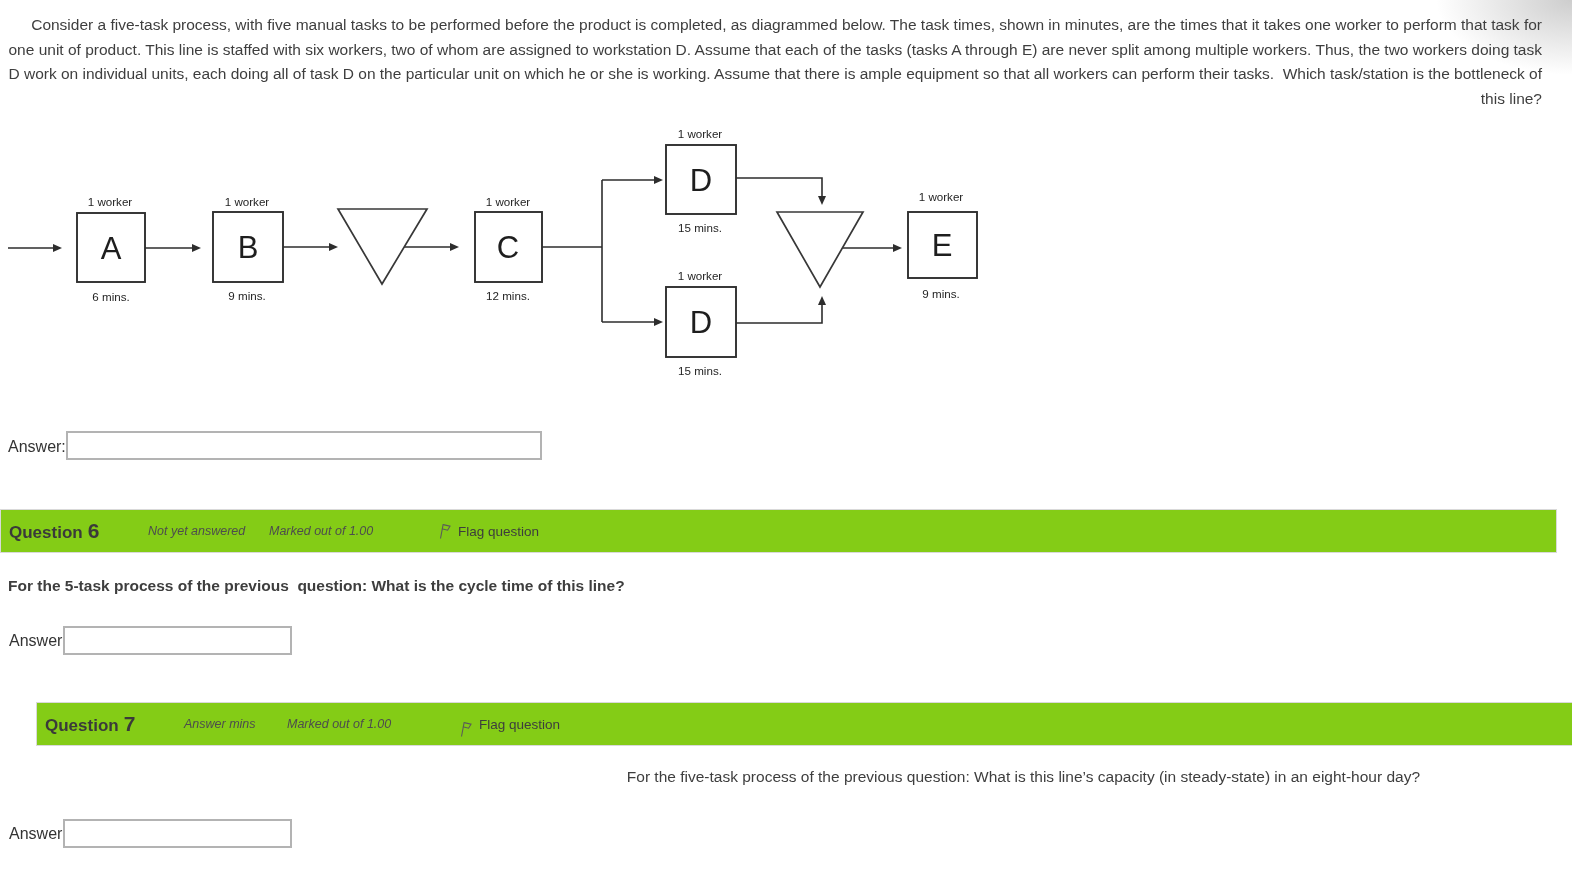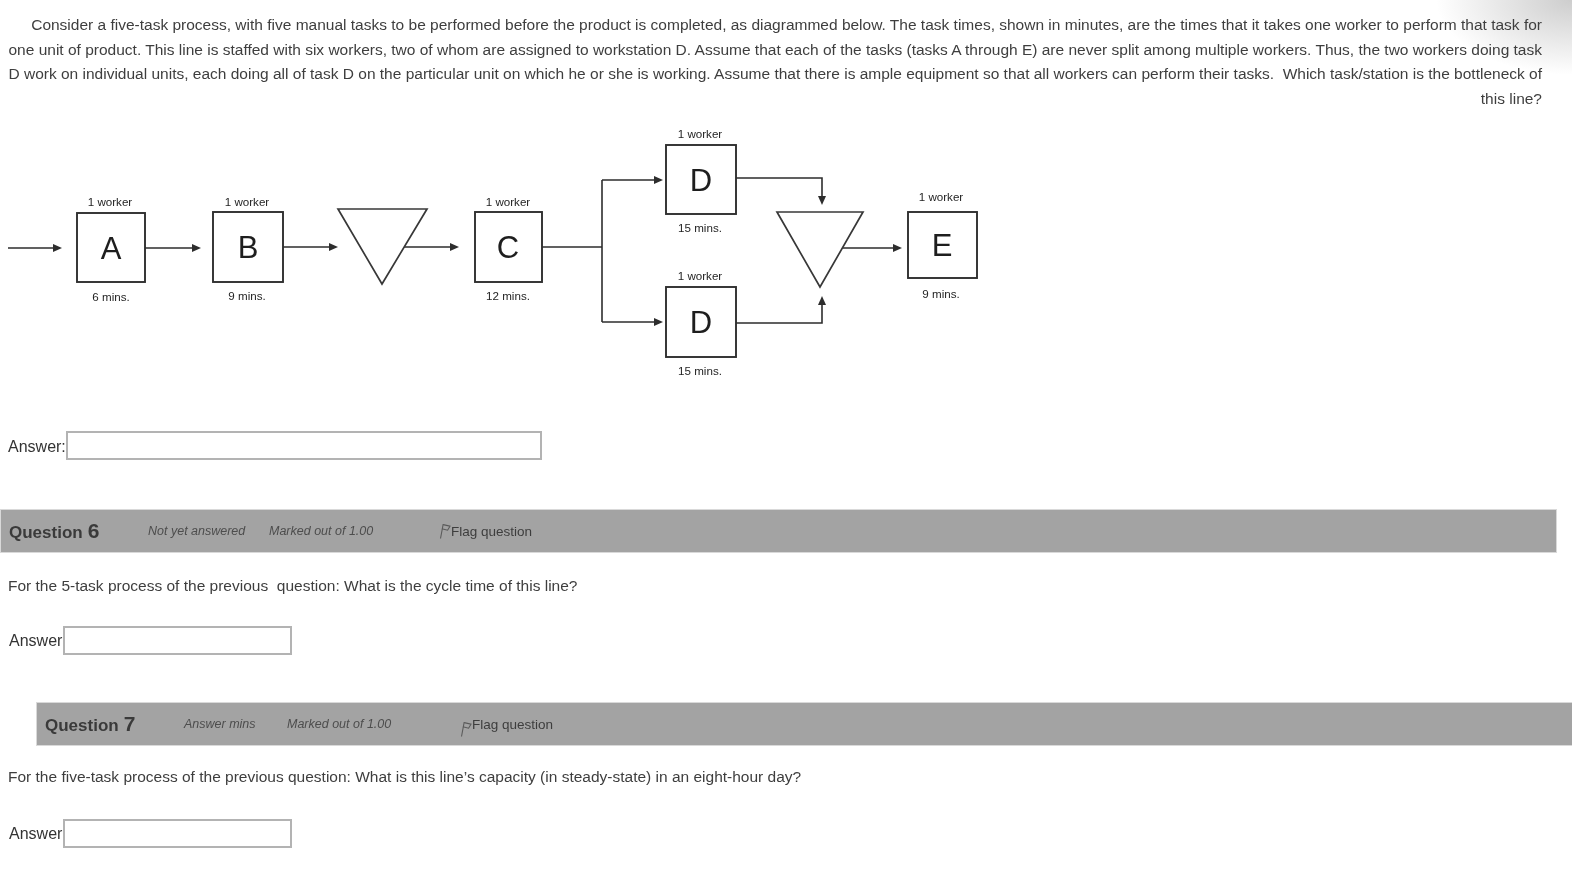--- a/index.html
+++ b/index.html
@@ -15,22 +15,22 @@
     position: absolute; top: 0; right: 0; width: 210px; height: 120px;
     background: radial-gradient(ellipse 200px 110px at 100% 0%, rgba(90,90,90,0.30), rgba(255,255,255,0) 68%);
     pointer-events: none;
   }
   .qtext {
     position: absolute;
     font-size: 15.5px; line-height: 24.6px; color: #3e3e3e;
     white-space: pre-wrap;
   }
   #q5-text { left: 8px; top: 13px; width: 1534px; text-align: right; }
-  #q6-text { left: 8px; top: 574px; width: 1400px; }
-  #q7-text { left: 8px; top: 765px; width: 1400px; }
+  #q6-text { left: 8px; top: 574px; width: 1400px; font-weight: bold; }
+  #q7-text { left: 20px; top: 765px; width: 1400px; text-align: right; }
 
   .diagram-svg { position: absolute; left: 0; top: 120px; }
   .dg-line { stroke: #2d2d2d; stroke-width: 1.6; fill: none; }
   .dg-box  { fill: #ffffff; stroke: #2f2f2f; stroke-width: 1.9; }
   .dg-tri  { fill: #ffffff; stroke: #383838; stroke-width: 1.7; }
   .dg-letter {
     font-family: "Liberation Sans", "DejaVu Sans", sans-serif;
     font-size: 31px; font-weight: 500; fill: #1e1e1e; text-anchor: middle;
   }
   .dg-label {
@@ -46,36 +46,36 @@
   }
   #q5-answer-label { left: 8px;  top: 438px; }
   #q5-answer-input { left: 66px; top: 431px; width: 476px; }
   #q6-answer-label { left: 9px;  top: 632px; }
   #q6-answer-input { left: 63px; top: 626px; width: 229px; }
   #q7-answer-label { left: 9px;  top: 825px; }
   #q7-answer-input { left: 63px; top: 819px; width: 229px; }
 
   .band {
     position: absolute; left: 0; width: 1557px; height: 44px;
-    background: #a3a3a3; border: 1px solid #d9d9d9;
+    background: #84cc16; border: 1px solid #d9d9d9;
   }
   #q6-band { top: 509px; }
   #q7-band { top: 702px; margin-left: 36px; }
   .band-title {
     position: absolute; left: 8px; top: 50%; transform: translateY(-50%);
     font-weight: bold; color: #3a3a3a; font-size: 17px; white-space: nowrap;
   }
   .band-title .num { font-size: 21px; margin-left: 5px; }
   .band-item {
     position: absolute; top: 50%; transform: translateY(-50%);
     font-size: 12.5px; color: #4d4d4d; white-space: nowrap; font-style: italic;
   }
   .band-flag {
     position: absolute; top: 50%; transform: translateY(-50%);
-    display: flex; align-items: center; 
+    display: flex; align-items: center; gap: 7px;
     font-size: 13.5px; color: #3d3d3d; text-decoration: none; cursor: pointer;
   }
   .flag-icon { display: inline-block; width: 13px; height: 18px; }
   .flag-icon svg { display: block; }
   #q7-band .flag-icon { transform: translateY(5px); }
 </style>
 </head>
 <body>
 
 <div class="corner-shadow"></div>

